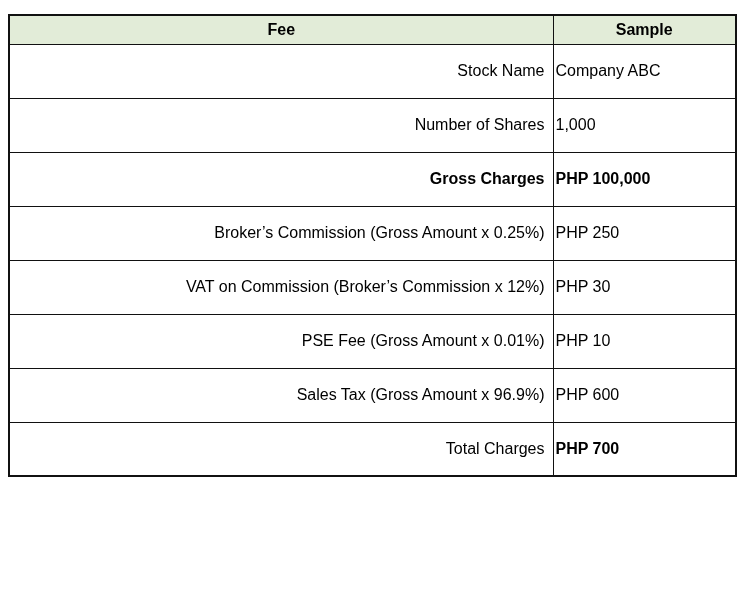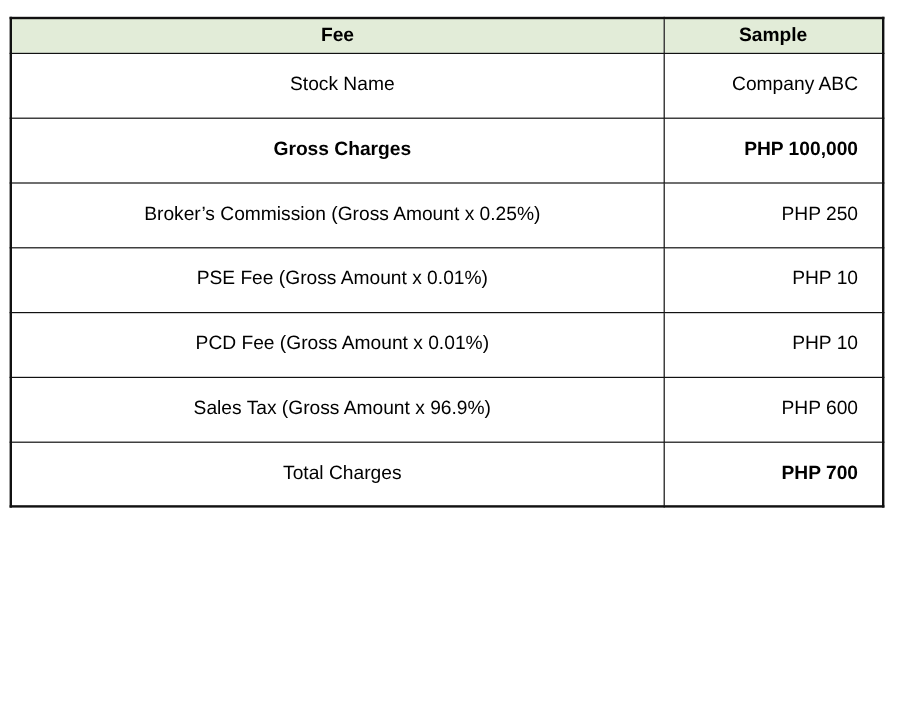--- a/index.html
+++ b/index.html
@@ -41,27 +41,27 @@
     background: var(--header-bg);
     text-align: center;
     font-weight: bold;
     padding: 0 4px;
   }
   table.fee-table td {
     height: 54px;
     background: #ffffff;
   }
   td.fee-cell {
-    text-align: center;
+    text-align: right;
     padding-left: 16px;
     padding-right: 8px;
   }
   td.sample-cell {
-    text-align: right;
-    padding: 0 20px;
+    text-align: left;
+    padding: 0 2px;
   }
   .bold { font-weight: bold; }
 </style>
 </head>
 <body>
 
 <div class="table-wrap">
   <table class="fee-table">
     <colgroup>
       <col style="width:544px">
@@ -72,33 +72,37 @@
         <th>Fee</th>
         <th>Sample</th>
       </tr>
     </thead>
     <tbody>
         <tr>
           <td class="fee-cell">Stock Name</td>
           <td class="sample-cell">Company ABC</td>
         </tr>
         <tr>
+          <td class="fee-cell">Number of Shares</td>
+          <td class="sample-cell">1,000</td>
+        </tr>
+        <tr>
           <td class="fee-cell bold">Gross Charges</td>
           <td class="sample-cell bold">PHP 100,000</td>
         </tr>
         <tr>
           <td class="fee-cell">Broker’s Commission (Gross Amount x 0.25%)</td>
           <td class="sample-cell">PHP 250</td>
         </tr>
         <tr>
-          <td class="fee-cell">PSE Fee (Gross Amount x 0.01%)</td>
-          <td class="sample-cell">PHP 10</td>
+          <td class="fee-cell">VAT on Commission (Broker’s Commission x 12%)</td>
+          <td class="sample-cell">PHP 30</td>
         </tr>
         <tr>
-          <td class="fee-cell">PCD Fee (Gross Amount x 0.01%)</td>
+          <td class="fee-cell">PSE Fee (Gross Amount x 0.01%)</td>
           <td class="sample-cell">PHP 10</td>
         </tr>
         <tr>
           <td class="fee-cell">Sales Tax (Gross Amount x 96.9%)</td>
           <td class="sample-cell">PHP 600</td>
         </tr>
         <tr>
           <td class="fee-cell">Total Charges</td>
           <td class="sample-cell bold">PHP 700</td>
         </tr>

